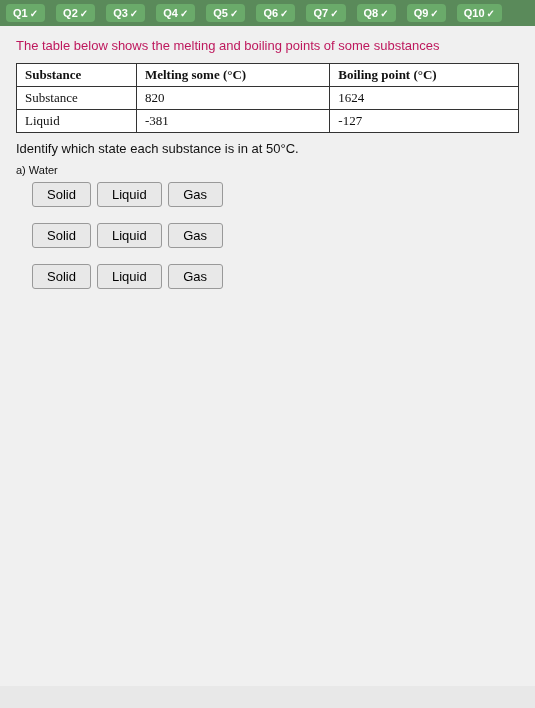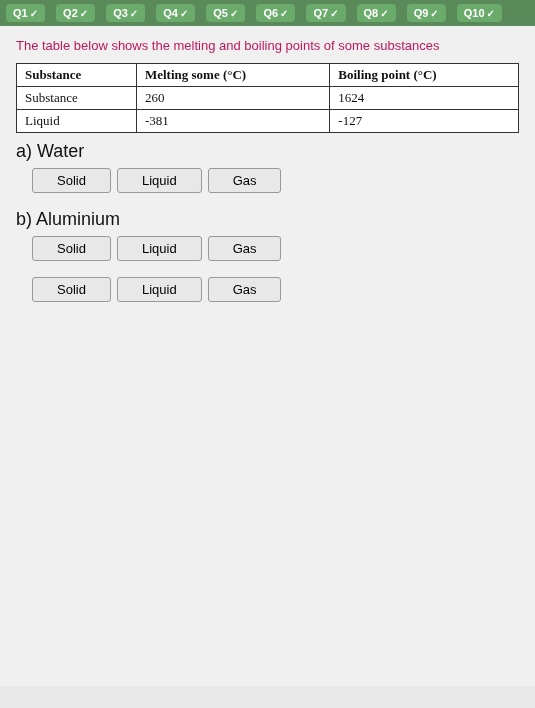--- a/index.html
+++ b/index.html
@@ -81,40 +81,40 @@
       font-size: 13px;
       margin-bottom: 8px;
       margin-top: 2px;
     }
 
     .question-block {
       margin-bottom: 16px;
     }
 
     .question-label {
-      font-size: 18px;
+      font-size: 11px;
       font-weight: normal;
       margin-bottom: 6px;
     }
 
     .options-row {
       display: flex;
       gap: 6px;
       margin-left: 16px;
     }
 
     .option-btn {
       border: 1px solid #999;
       background: #e8e8e8;
       border-radius: 3px;
-      padding: 4px 24px;
+      padding: 4px 14px;
       font-size: 13px;
       cursor: pointer;
       min-width: 55px;
-      text-align: right;
+      text-align: center;
     }
   </style>
 </head>
 <body>
 
 <div class="top-bar">
 
 <button class="tab-btn">Q1 <span class="check">✓</span></button>
     <button class="tab-btn">Q2 <span class="check">✓</span></button>
     <button class="tab-btn">Q3 <span class="check">✓</span></button>
@@ -135,43 +135,43 @@
     <thead>
       <tr>
         <th>Substance</th>
         <th>Melting some (°C)</th>
         <th>Boiling point (°C)</th>
       </tr>
     </thead>
     <tbody id="table-body">
         <tr>
           <td>Substance</td>
-          <td>260</td>
+          <td>820</td>
           <td>1624</td>
         </tr>
         <tr>
           <td>Liquid</td>
           <td>-381</td>
           <td>-127</td>
         </tr>
       </tbody>
   </table>
 
+  <p class="question-text">Identify which state each substance is in at 50°C.</p>
 
   <div id="questions-container">
       <div class="question-block">
         <p class="question-label">a)  Water</p>
         <div class="options-row">
           <button class="option-btn">Solid</button>
           <button class="option-btn">Liquid</button>
           <button class="option-btn">Gas</button>
         </div>
       </div>
       <div class="question-block">
-        <p class="question-label">b)  Aluminium</p>
         <div class="options-row">
           <button class="option-btn">Solid</button>
           <button class="option-btn">Liquid</button>
           <button class="option-btn">Gas</button>
         </div>
       </div>
       <div class="question-block">
         <div class="options-row">
           <button class="option-btn">Solid</button>
           <button class="option-btn">Liquid</button>

